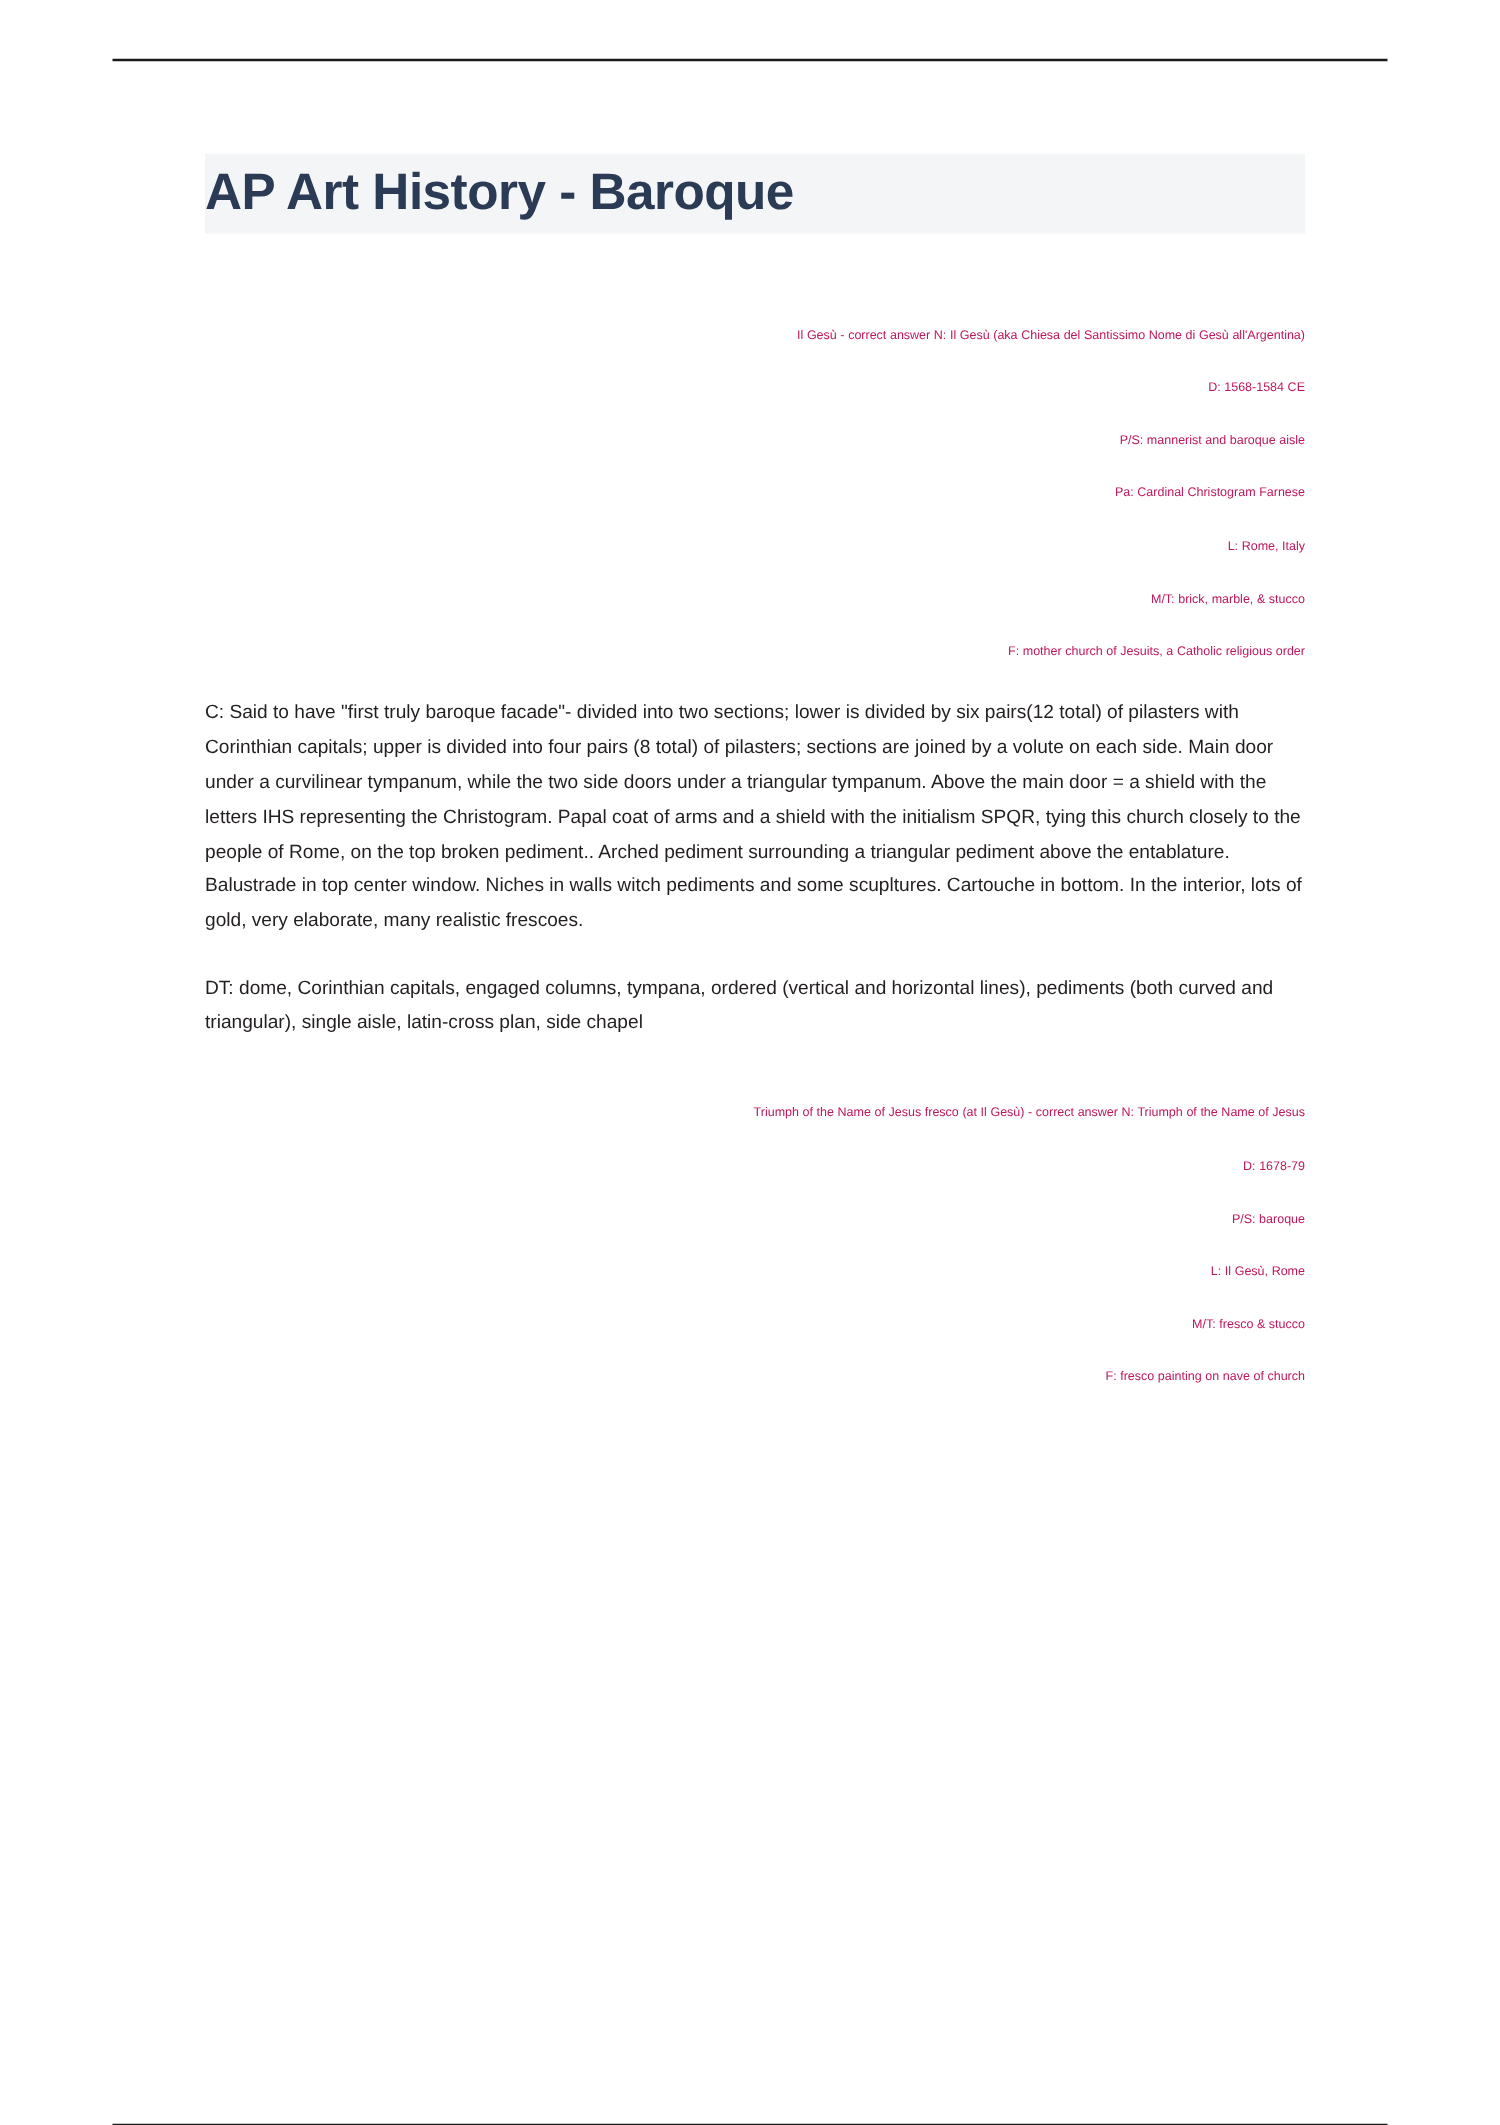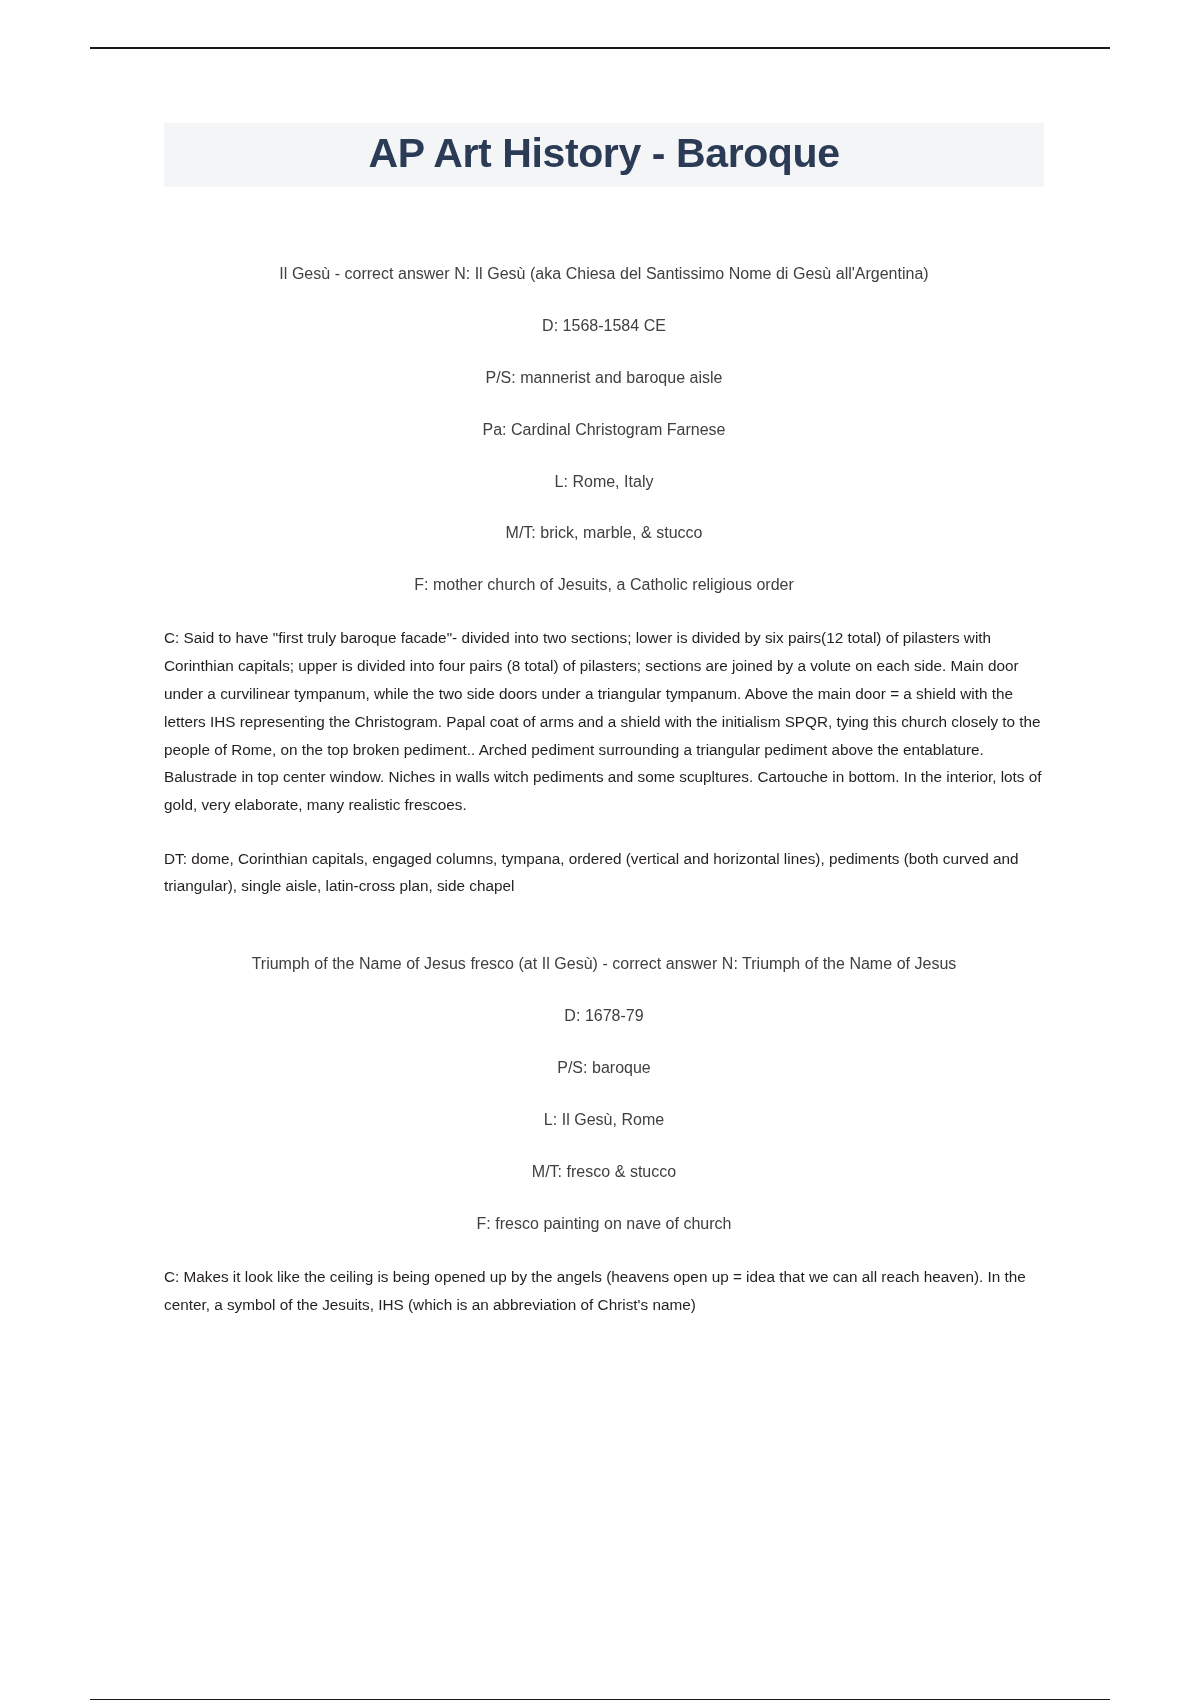--- a/index.html
+++ b/index.html
@@ -44,21 +44,20 @@
     margin: 0 auto;
     padding-left: 8px;
     box-sizing: content-box;
   }
 
   .title-band {
     background: #f4f5f7;
     margin-top: 74px;
     padding: 8px 0 10px 0;
     width: 880px;
-    text-align: center;
   }
   .doc-title {
     font-family: "Liberation Sans", sans-serif;
     font-size: 41px;
     line-height: 1.12;
     font-weight: bold;
     color: #2b3a55;
     letter-spacing: -0.4px;
     margin: 0;
     padding: 0;
@@ -66,25 +65,25 @@
 
   .entries {
     margin-top: 74px;
   }
 
   .entry { margin: 0; }
   .entry + .entry { margin-top: 52px; }
 
   p.line {
     margin: 0 0 26px 0;
-    font-size: 16px;
+    font-size: 10px;
     line-height: 1.62;
-    color: #404040;
+    color: #be185d;
     font-family: "Liberation Sans", sans-serif;
-    text-align: center;
+    text-align: right;
     word-spacing: 0.1px;
   }
   p.line:last-child { margin-bottom: 0; }
 
   p.para {
     margin: 0 0 26px 0;
     font-size: 15.3px;
     line-height: 1.82;
     color: #231f20;
     font-family: "Liberation Sans", sans-serif;
@@ -118,21 +117,20 @@
         <p class="para tight">DT: dome, Corinthian capitals, engaged columns, tympana, ordered (vertical and horizontal lines), pediments (both curved and triangular), single aisle, latin-cross plan, side chapel</p>
       </section>
 
       <section class="entry">
         <p class="line">Triumph of the Name of Jesus fresco (at Il Gesù) - correct answer N: Triumph of the Name of Jesus</p>
         <p class="line">D: 1678-79</p>
         <p class="line">P/S: baroque</p>
         <p class="line">L: Il Gesù, Rome</p>
         <p class="line">M/T: fresco &amp; stucco</p>
         <p class="line">F: fresco painting on nave of church</p>
-        <p class="para">C: Makes it look like the ceiling is being opened up by the angels (heavens open up = idea that we can all reach heaven). In the center, a symbol of the Jesuits, IHS (which is an abbreviation of Christ's name)</p>
       </section>
 
     </div>
   </div>
 
   <div class="rule rule-bottom"></div>
 
 </div>
 
 </body></html>

